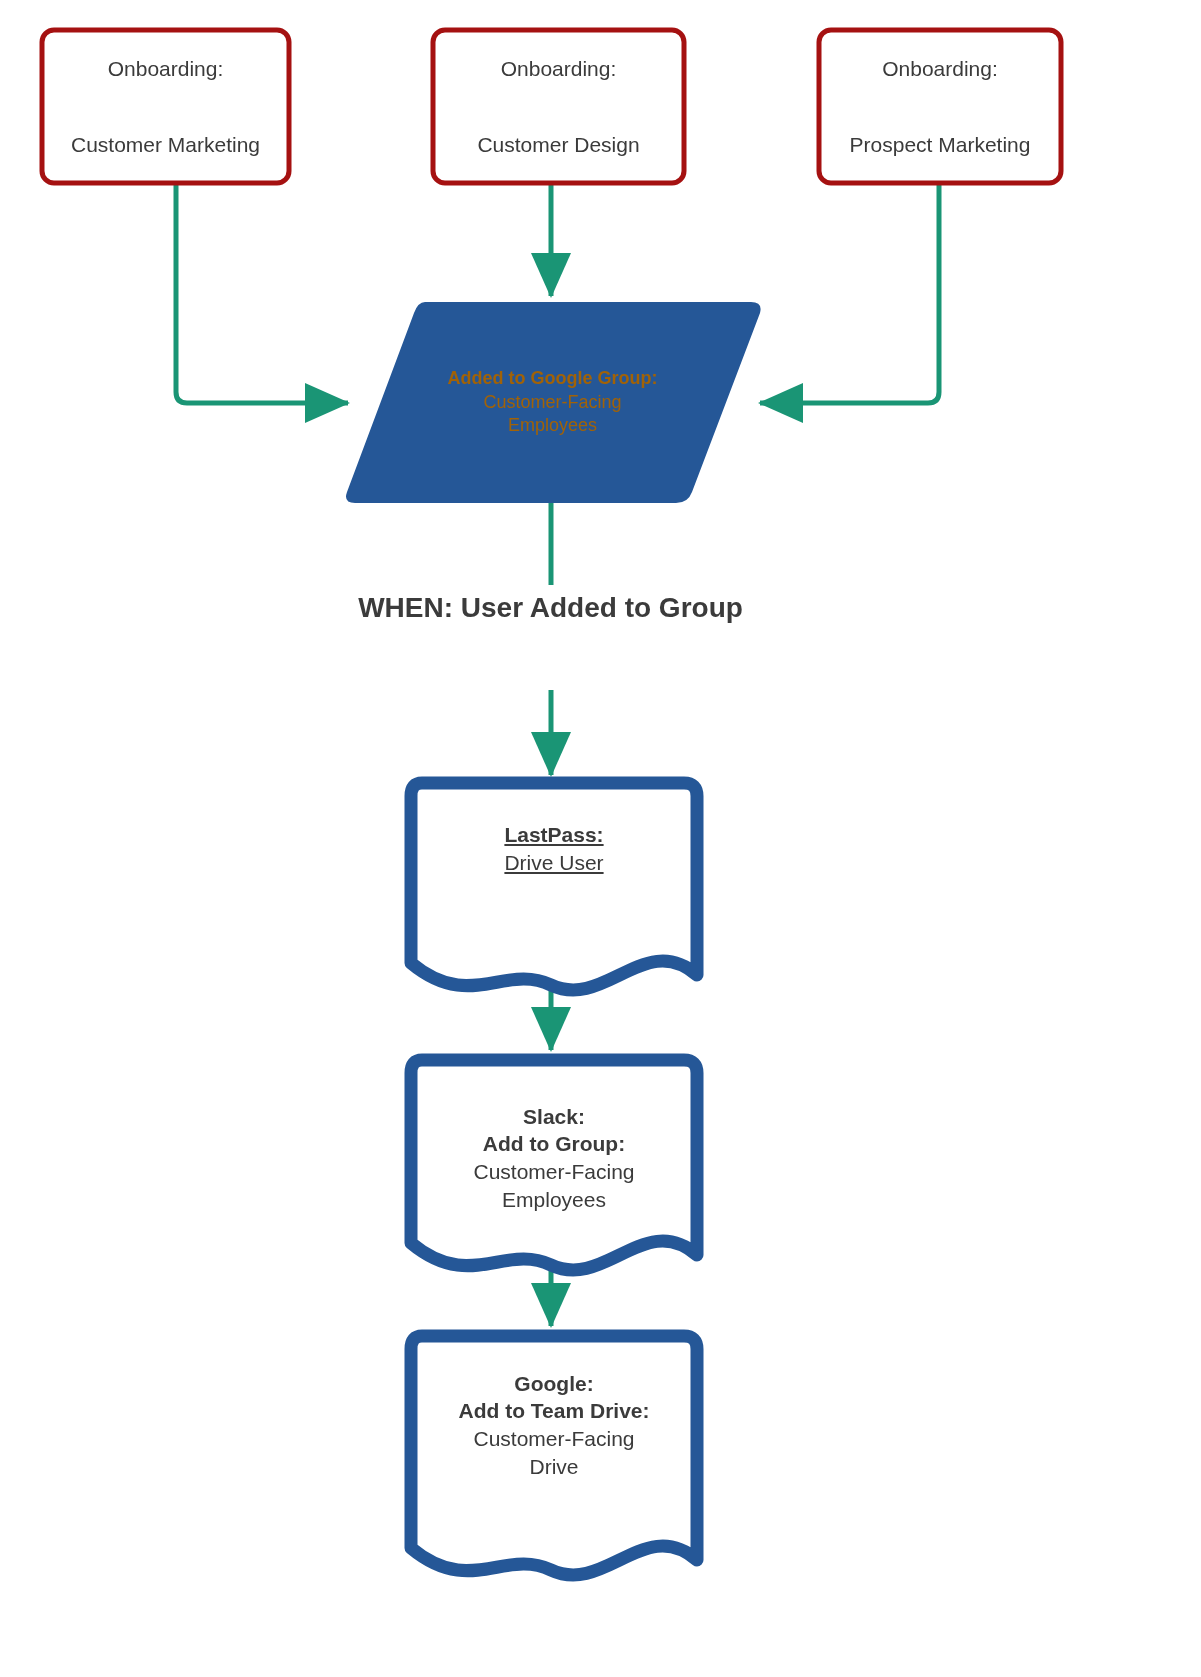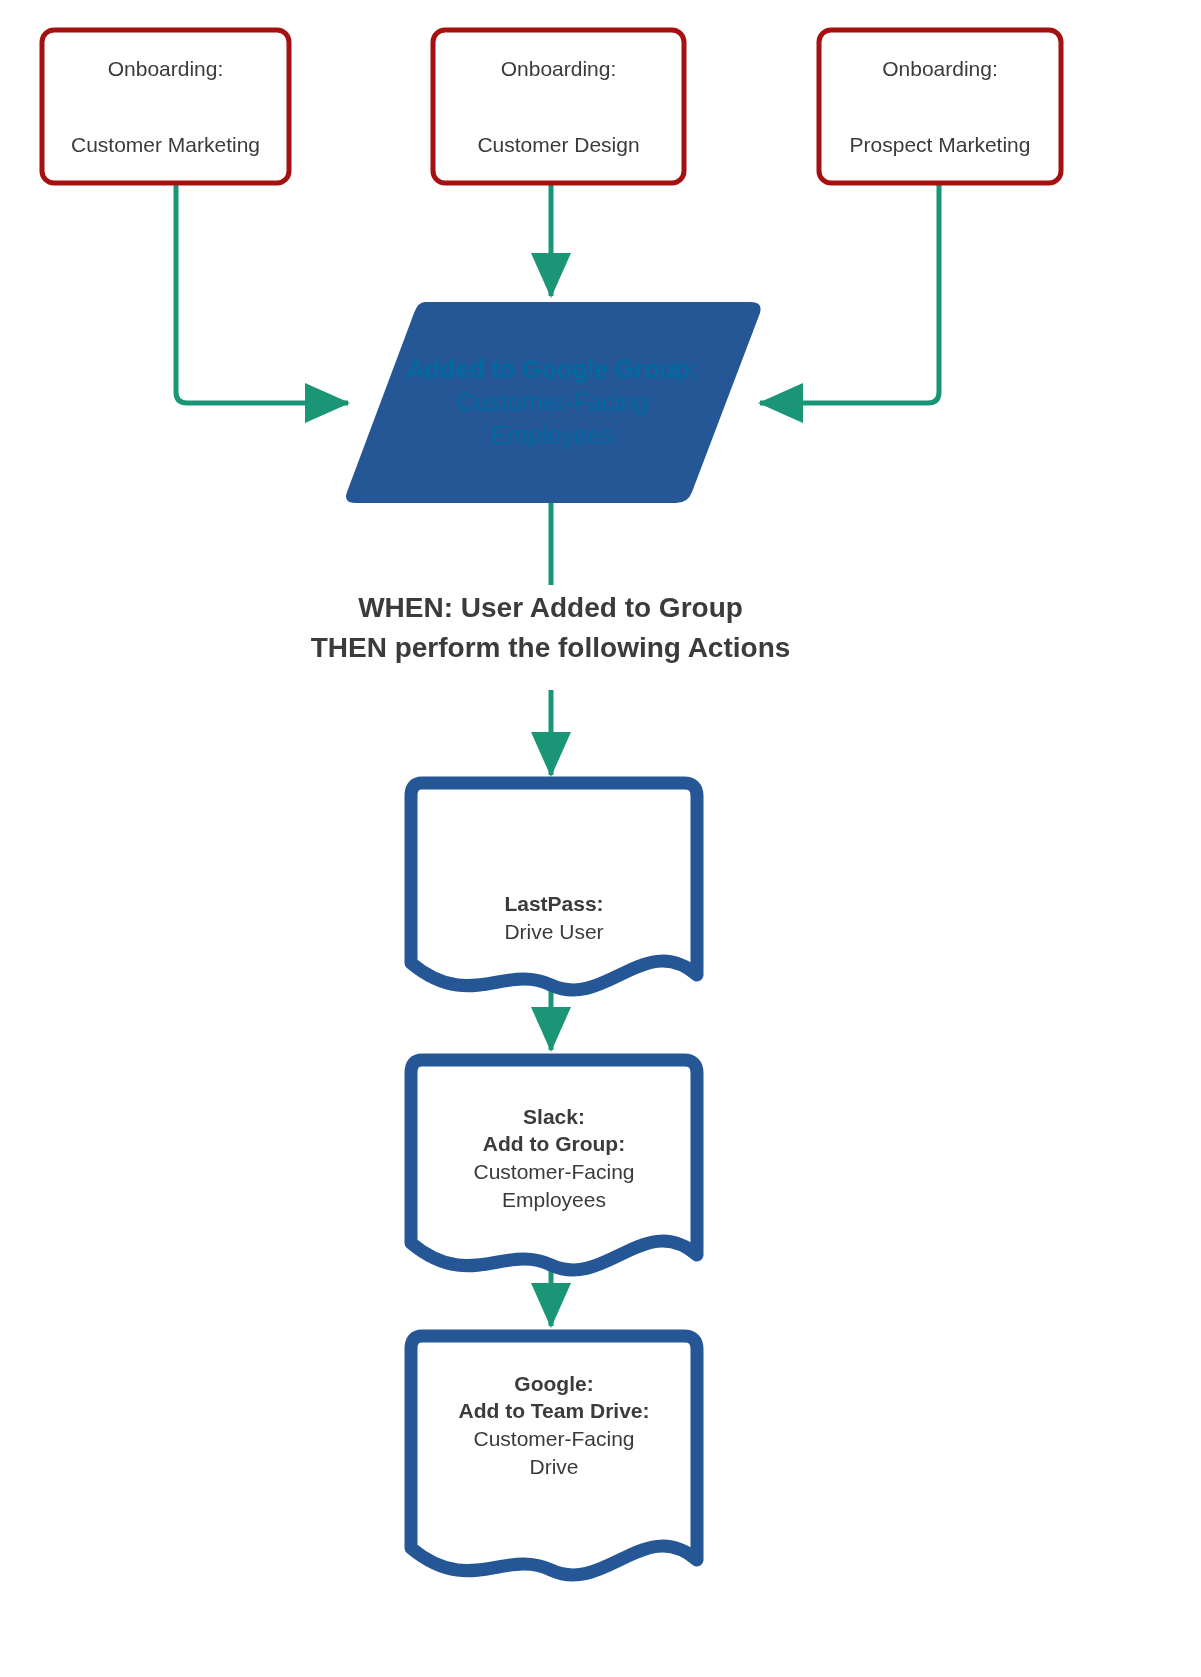--- a/index.html
+++ b/index.html
@@ -23,22 +23,22 @@
     line-height:1.32;
     pointer-events:none;
   }
   .trigger-label{
     font-size:21px;
     color:#3b3b3b;
     font-weight:400;
     gap:48px;
   }
   .group-label{
-    font-size:25px;
-    color:#0369a1;
+    font-size:18px;
+    color:#a16207;
   }
   .group-label .b{font-weight:bold;}
   .action-label{
     font-size:21px;
     color:#3b3b3b;
   }
   .action-label .b{font-weight:bold;}
   .rule-text{
     position:absolute;
     text-align:center;
@@ -117,24 +117,23 @@
   </div>
 
   <div class="node-label group-label" style="left:400px;top:330px;width:305px;height:145px;">
     <span class="b">Added to Google Group:</span>
     <span>Customer-Facing</span>
     <span>Employees</span>
   </div>
 
   <div class="rule-text" style="left:0px;top:588px;width:1101px;">
     <div>WHEN: User Added to Group</div>
-    <div>THEN perform the following Actions</div>
   </div>
 
-  <div class="node-label action-label" style="left:411px;top:848px;width:286px;height:140px;">
+  <div class="node-label action-label" style="left:411px;top:779px;width:286px;height:140px;text-decoration:underline;">
     <span class="b">LastPass:</span>
     <span>Drive User</span>
   </div>
 
   <div class="node-label action-label" style="left:411px;top:1073px;width:286px;height:170px;">
     <span class="b">Slack:</span>
     <span class="b">Add to Group:</span>
     <span>Customer-Facing</span>
     <span>Employees</span>
   </div>

